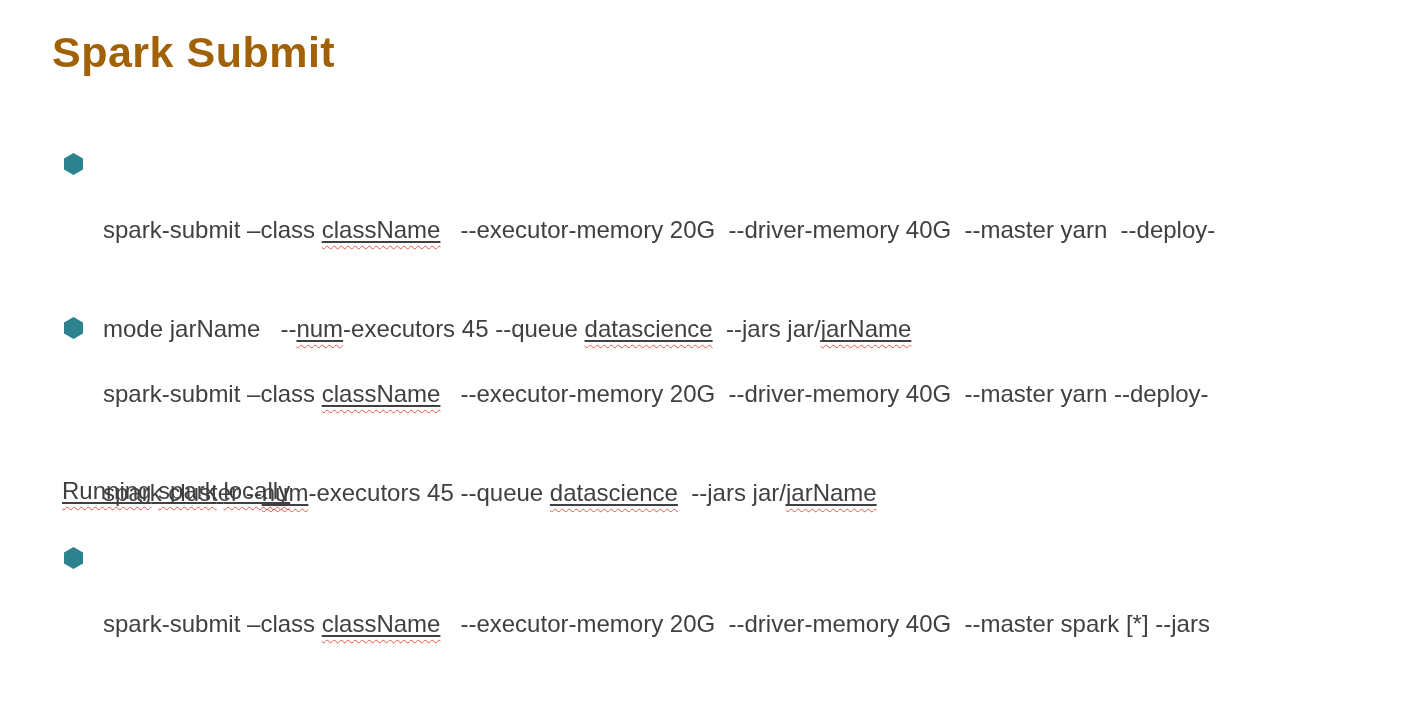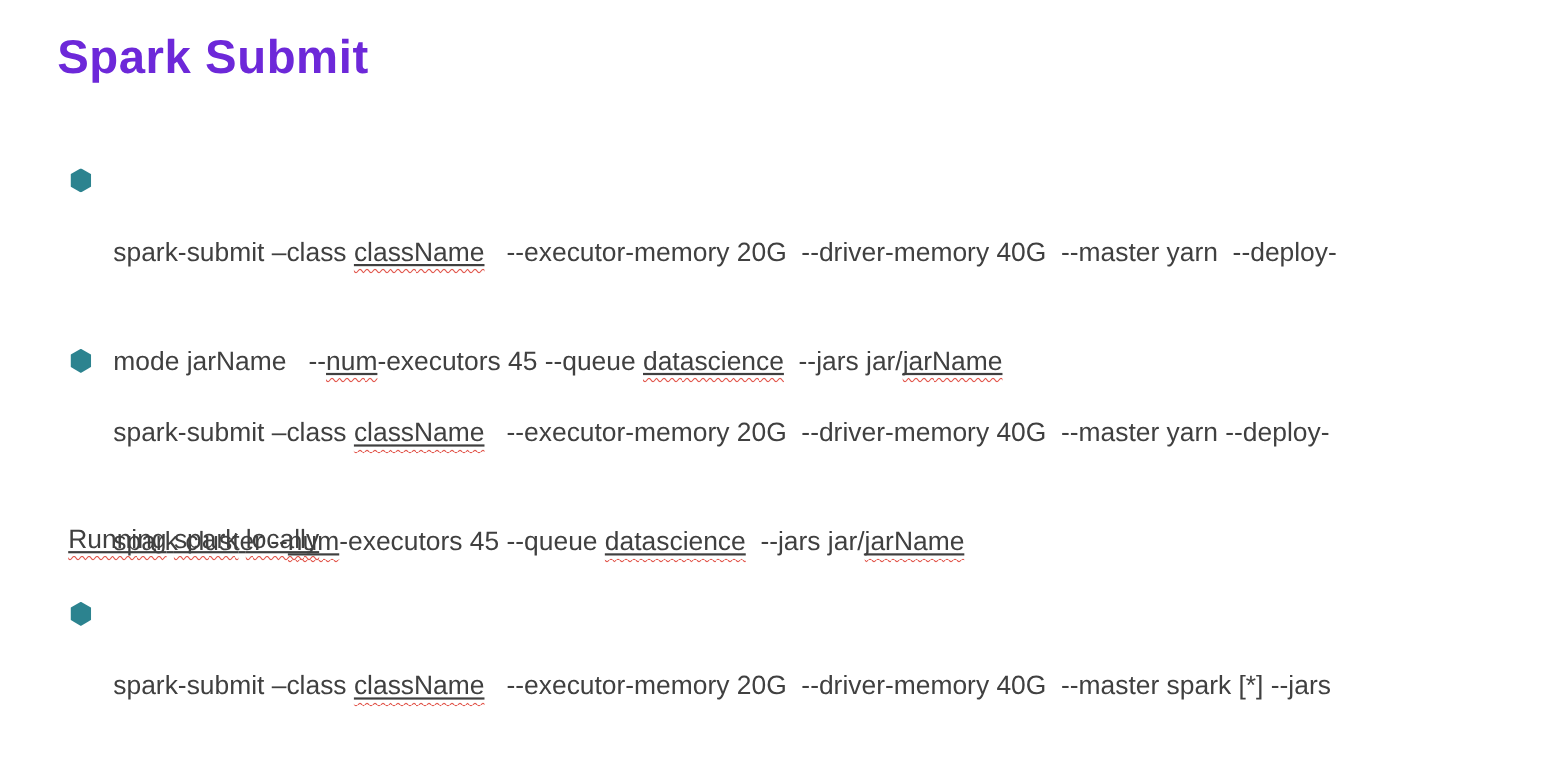--- a/index.html
+++ b/index.html
@@ -10,21 +10,21 @@
     position: relative;
     overflow: hidden;
   }
   .slide { position: absolute; inset: 0; }
 
   .title {
     position: absolute;
     left: 52px; top: 26px;
     font-size: 43px;
     font-weight: bold;
-    color: #6d28d9;
+    color: #a16207;
     letter-spacing: 0.5px;
     line-height: 52px;
   }
 
   .bullet-item {
     position: absolute;
     left: 64px;
     display: flex;
     align-items: flex-start;
     width: 1300px;

